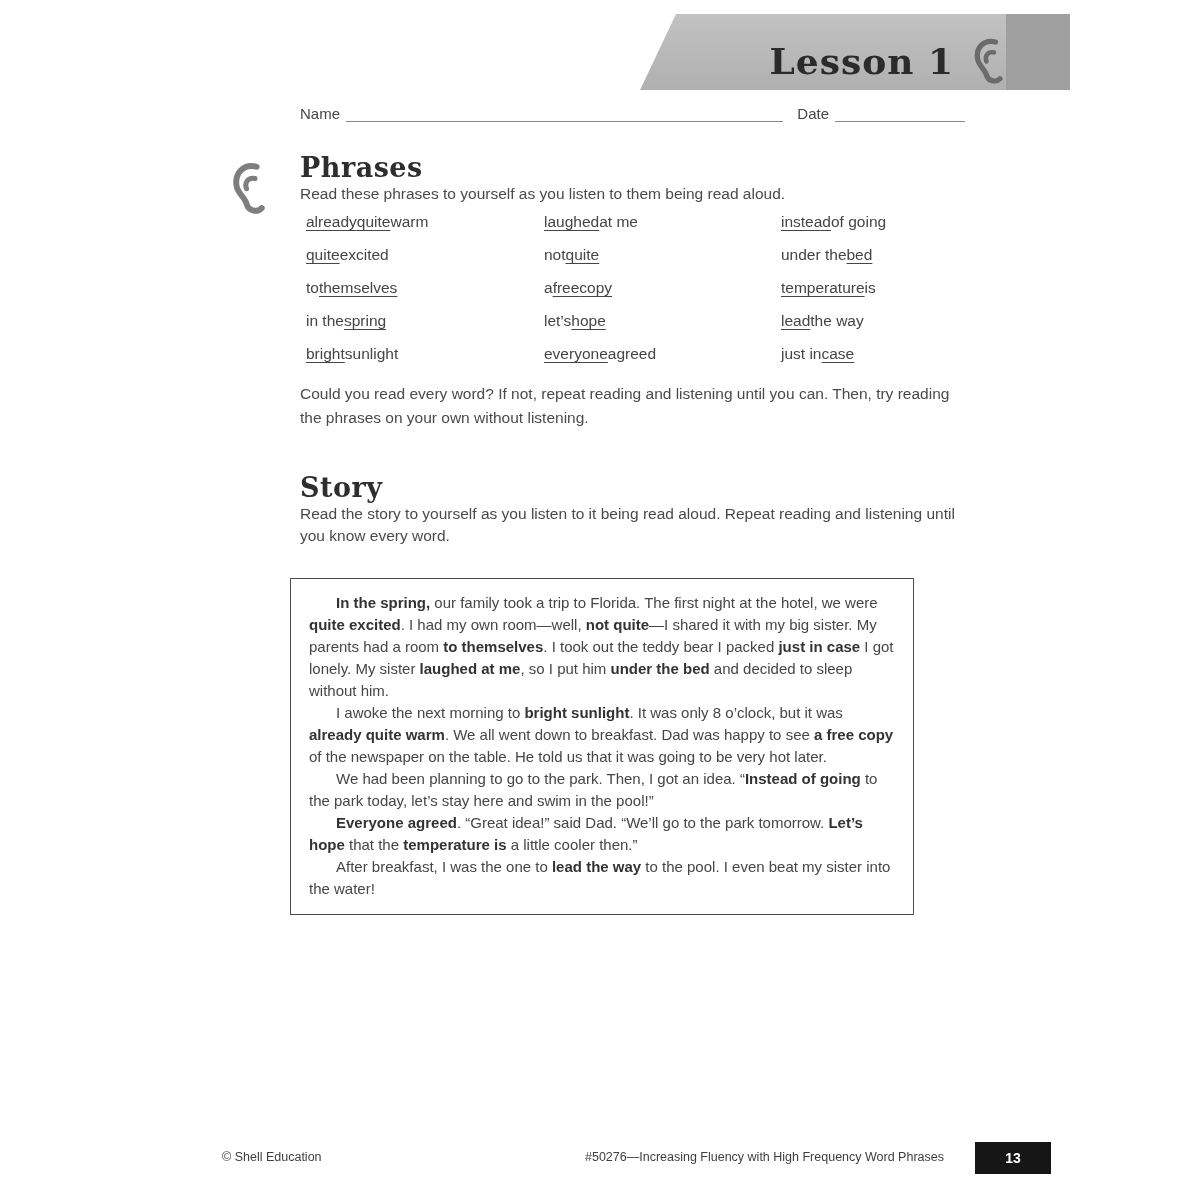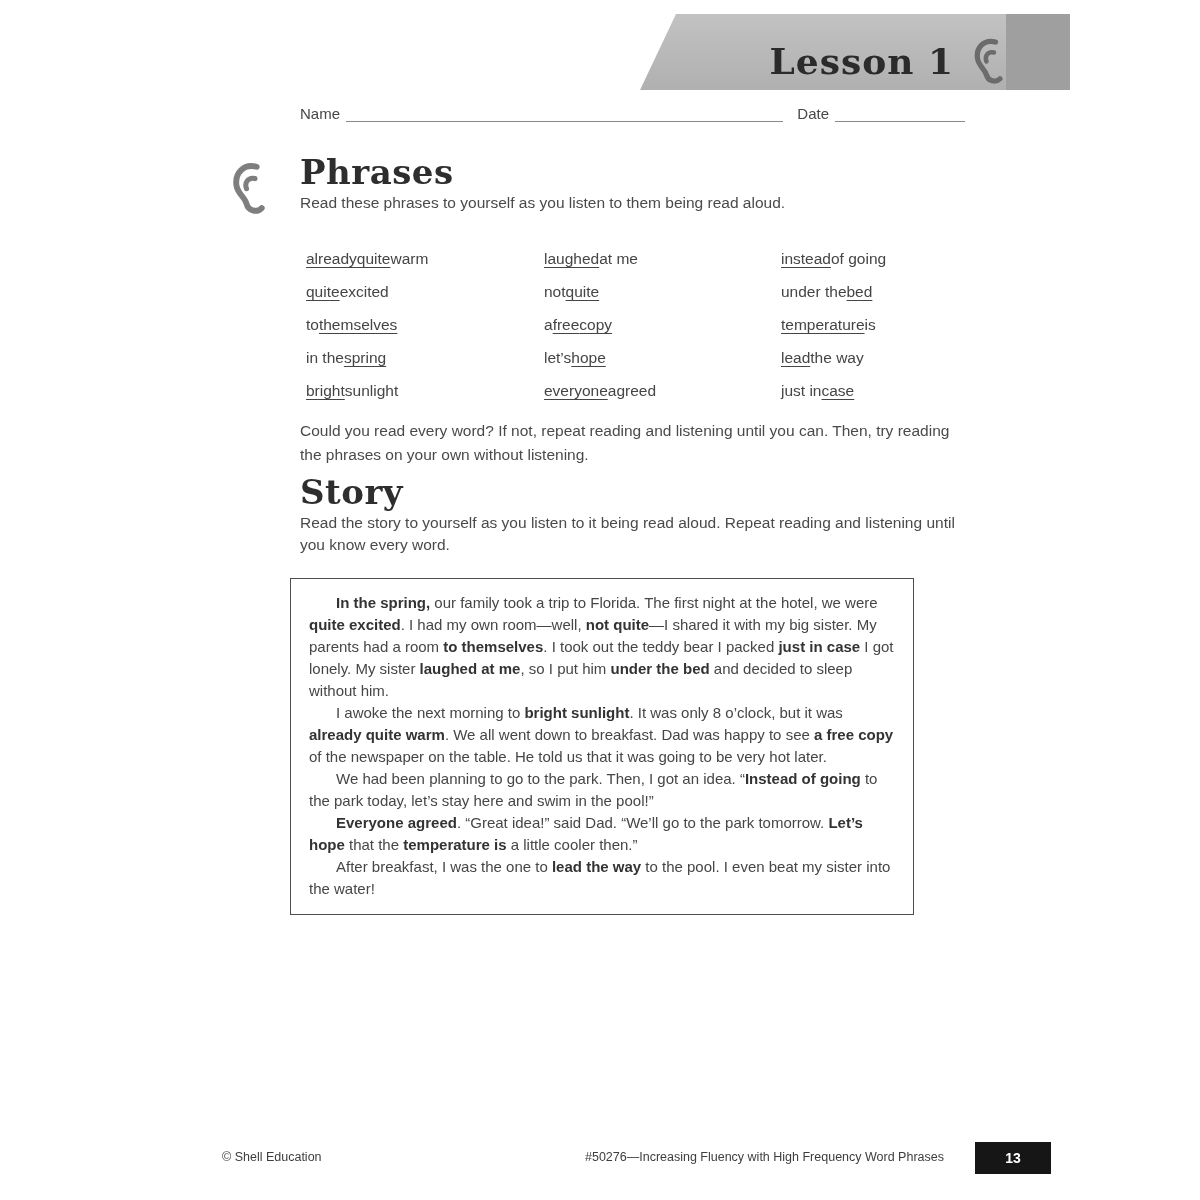--- a/index.html
+++ b/index.html
@@ -63,21 +63,21 @@
   }
   .nd-label { padding-right: 6px; }
   .nd-line { border-bottom: 1px solid #8a8a8a; height: 18px; }
   .nd-line.name { flex: 1; margin-right: 14px; }
   .nd-line.date { width: 130px; }
 
   
   .section-title {
     font-family: "DejaVu Serif", serif;
     font-weight: 700;
-    font-size: 34px;
+    font-size: 27px;
     color: #2e2e2e;
     letter-spacing: 0.5px;
   }
   .instructions {
     margin-top: 0;
     font-size: 15.5px;
     line-height: 1.45;
     color: #4a4a4a;
   }
 
@@ -90,21 +90,21 @@
     height: 54px;
     color: #7e7e7e;
   }
   .phrases-section {
     position: absolute;
     left: 300px;
     top: 152px;
     width: 672px;
   }
   .phrase-grid {
-    margin-top: 28px;
+    margin-top: 0;
     margin-left: 6px;
     display: grid;
     grid-template-columns: 238px 237px 1fr;
   }
   .phrase {
     height: 33px;
     display: flex;
     align-items: center;
     font-size: 15.5px;
     color: #454545;

